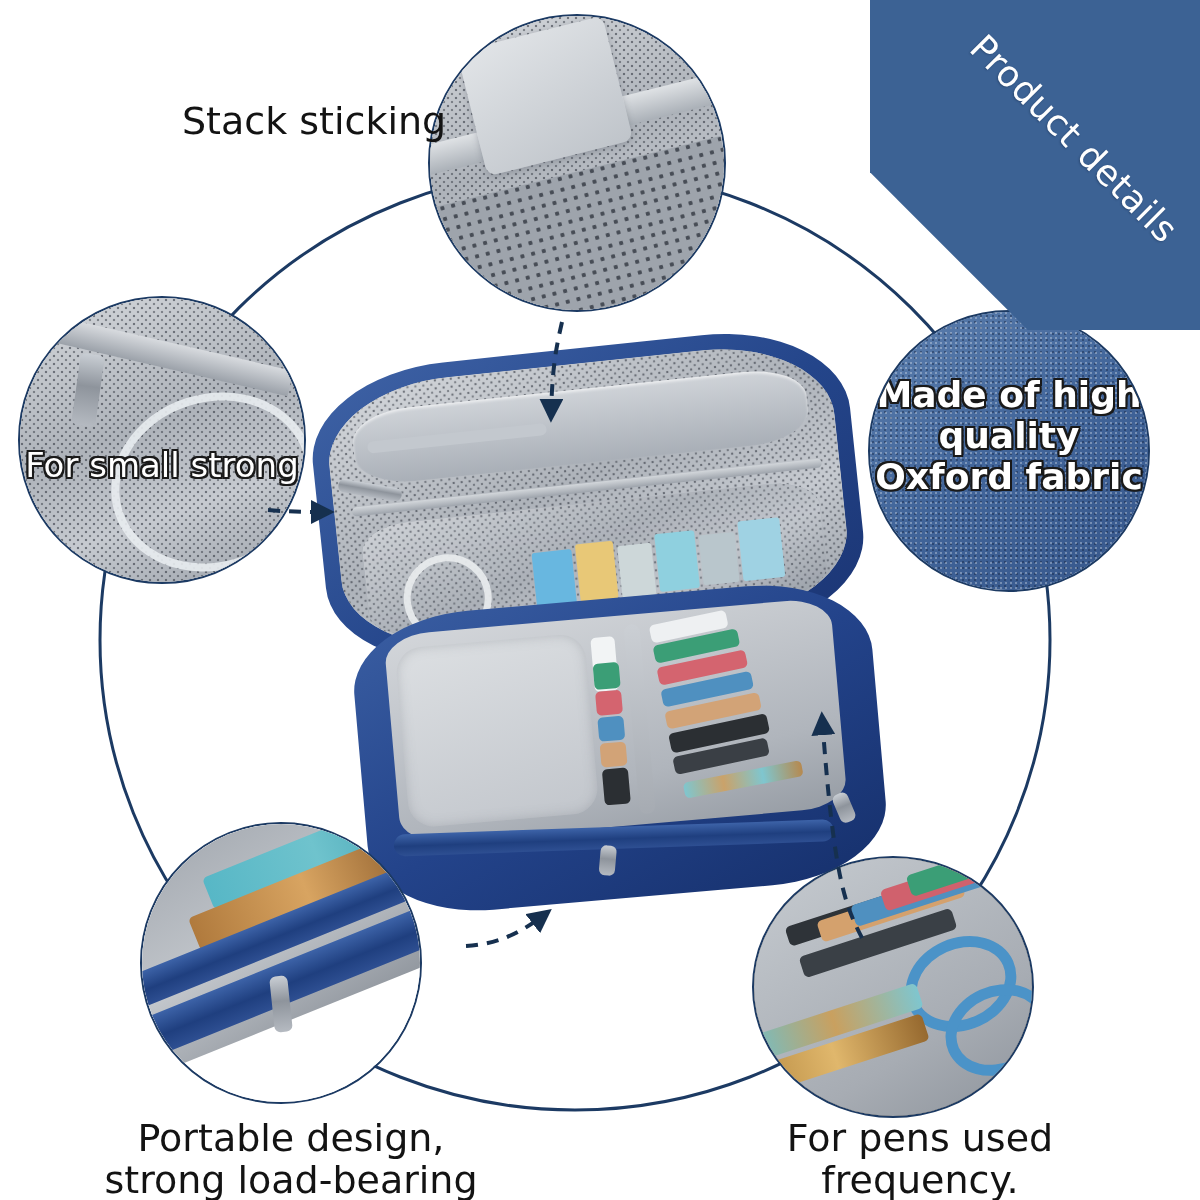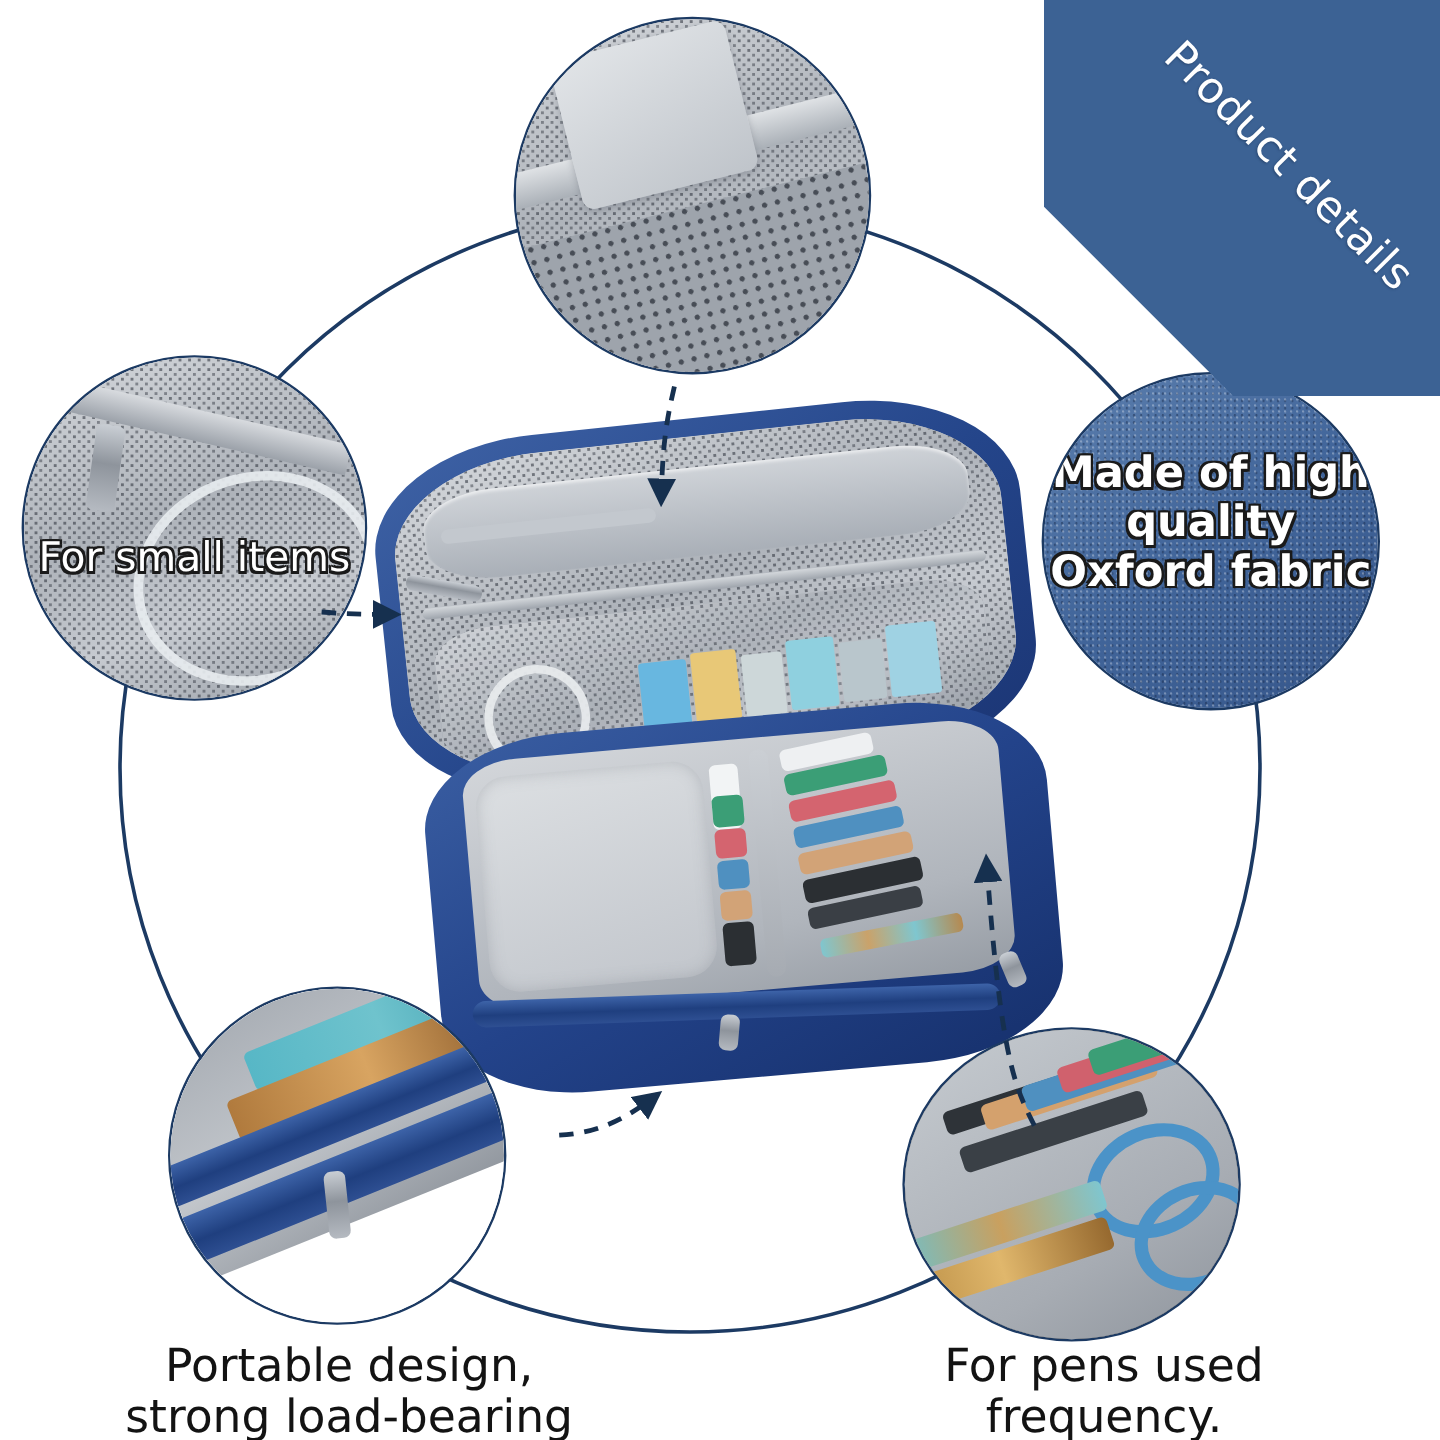--- a/index.html
+++ b/index.html
@@ -199,21 +199,21 @@
   </div>
 
   <div class="callout" style="left:18px;top:296px;width:288px;height:288px;">
     <div class="mesh"></div>
     <div style="position:absolute;left:-16px;top:40px;right:10px;height:26px;
                 background:linear-gradient(180deg,#d8dbdf,#9ba1a9);transform:rotate(13deg);"></div>
     <div class="zip" style="left:56px;top:56px;width:24px;height:72px;transform:rotate(8deg);"></div>
     <div style="position:absolute;left:90px;top:96px;width:190px;height:160px;
                 border:8px solid rgba(232,236,239,.9);border-radius:50%;
                 transform:rotate(-18deg);"></div>
-    <div class="cap" style="top:150px;">For small items</div>
+    <div class="cap" style="top:150px;">For small strong</div>
   </div>
 
   <div class="callout" style="left:868px;top:310px;width:282px;height:282px;font-weight:bold;">
     <div class="denim"></div>
     <div class="cap" style="top:62px;font-size:36px;line-height:1.14;">Made of high
 quality Oxford
 fabric</div>
   </div>
 
   <div class="callout" style="left:140px;top:822px;width:282px;height:282px;">
@@ -262,20 +262,21 @@
 
     <path d="M 562 322 C 556 348, 552 368, 551 418" fill="none" stroke="#16304f" stroke-width="4" stroke-dasharray="12 9" marker-end="url(#ah)"></path>
 
     <path d="M 268 510 C 292 512, 310 512, 330 512" fill="none" stroke="#16304f" stroke-width="4" stroke-dasharray="12 9" marker-end="url(#ah)"></path>
 
     <path d="M 466 946 C 500 944, 522 932, 548 912" fill="none" stroke="#16304f" stroke-width="4" stroke-dasharray="12 9" marker-end="url(#ah)"></path>
 
     <path d="M 862 938 C 846 906, 834 884, 822 716" fill="none" stroke="#16304f" stroke-width="4" stroke-dasharray="12 9" marker-end="url(#ah)"></path>
   </svg>
 
+  <div class="tlabel" style="left:182px;top:100px;">Stack sticking</div>
 
   <div class="tlabel" style="left:56px;top:1118px;text-align:center;width:470px;line-height:1.1;">Portable design,
 strong load-bearing force.</div>
 
   <div class="tlabel" style="left:760px;top:1118px;text-align:center;width:320px;line-height:1.1;">For pens used
 frequency.</div>
 
   <div class="banner-tri">
     <div class="banner-label">Product details</div>
   </div>

